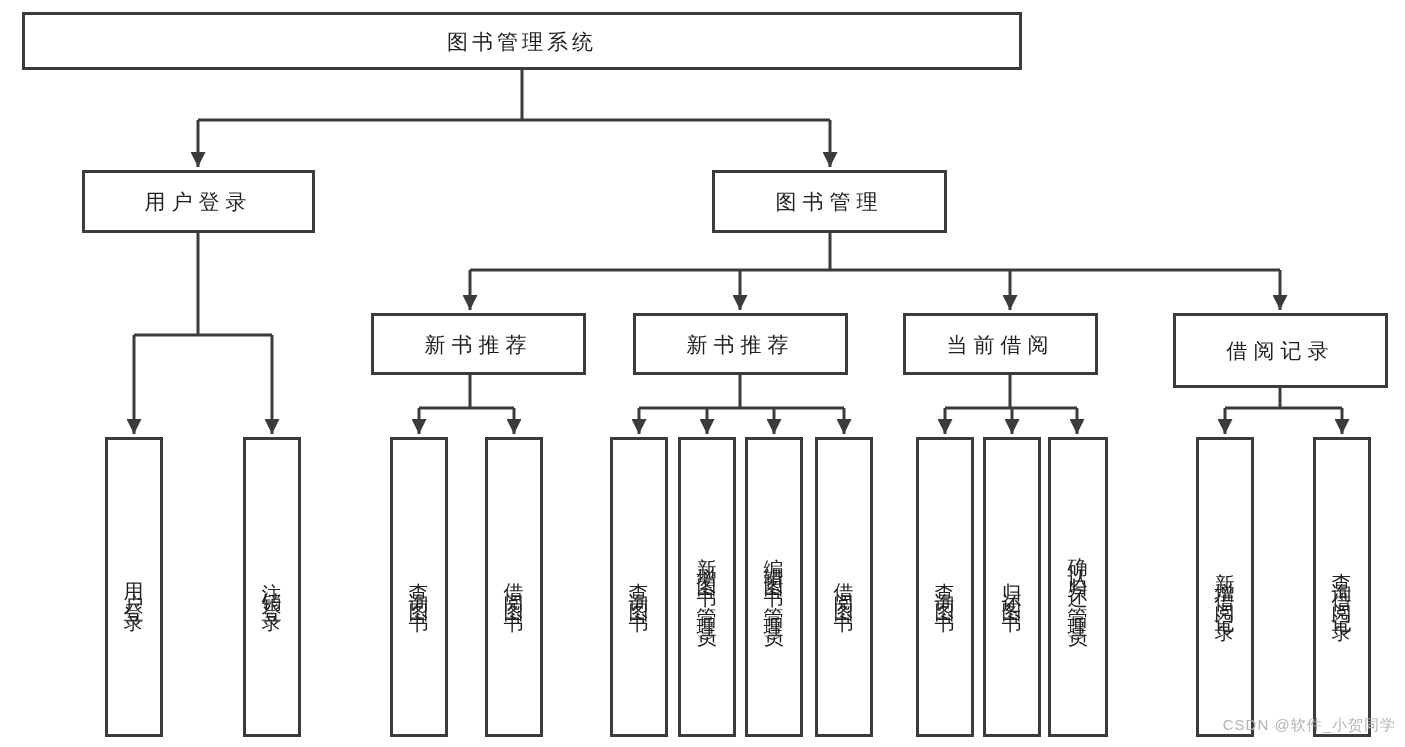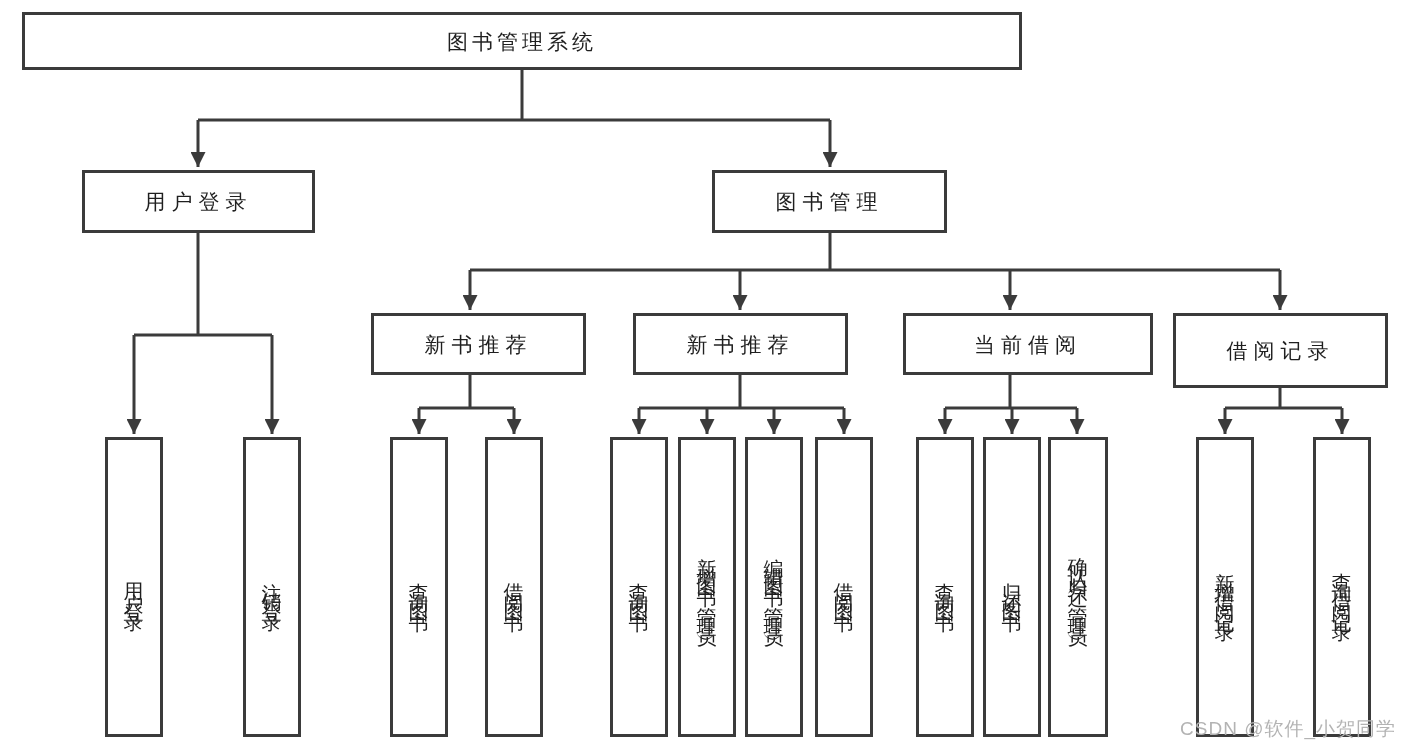--- a/index.html
+++ b/index.html
@@ -23,21 +23,21 @@
   .hlabel{letter-spacing:6px;}
   .root-label{letter-spacing:4px;}
   .leaf{width:58px;height:300px;top:437px;border-width:3px;}
   .vtext{
     writing-mode:vertical-rl;text-orientation:mixed;
     font-size:20px;letter-spacing:10px;line-height:1;
     letter-spacing:10px;
   }
   .watermark{
     position:absolute;right:9px;top:716px;z-index:5;
-    font-size:19px;color:var(--wm,#b3b3b3);letter-spacing:1px;
+    font-size:15px;color:var(--wm,#b3b3b3);letter-spacing:1px;
   }
 </style>
 </head>
 <body>
 
 <div class="canvas">
 
   <svg class="wires" width="1405" height="747" viewBox="0 0 1405 747">
     <defs>
       <marker id="ah" viewBox="0 0 10 10" refX="10" refY="5" markerWidth="22" markerHeight="15" orient="auto" markerUnits="userSpaceOnUse">
@@ -86,21 +86,21 @@
   <div class="box" style="left:712px;top:170px;width:235px;height:63px">
     <span class="hlabel">图书管理</span>
   </div>
 
   <div class="box" style="left:371px;top:313px;width:215px;height:62px">
     <span class="hlabel">新书推荐</span>
   </div>
   <div class="box" style="left:633px;top:313px;width:215px;height:62px">
     <span class="hlabel">新书推荐</span>
   </div>
-  <div class="box" style="left:903px;top:313px;width:250px;height:62px">
+  <div class="box" style="left:903px;top:313px;width:195px;height:62px">
     <span class="hlabel">当前借阅</span>
   </div>
   <div class="box" style="left:1173px;top:313px;width:215px;height:75px">
     <span class="hlabel">借阅记录</span>
   </div>
 
   <div class="box leaf" style="left:105px">
     <span class="vtext">用户登录</span>
   </div>
   <div class="box leaf" style="left:243px">

